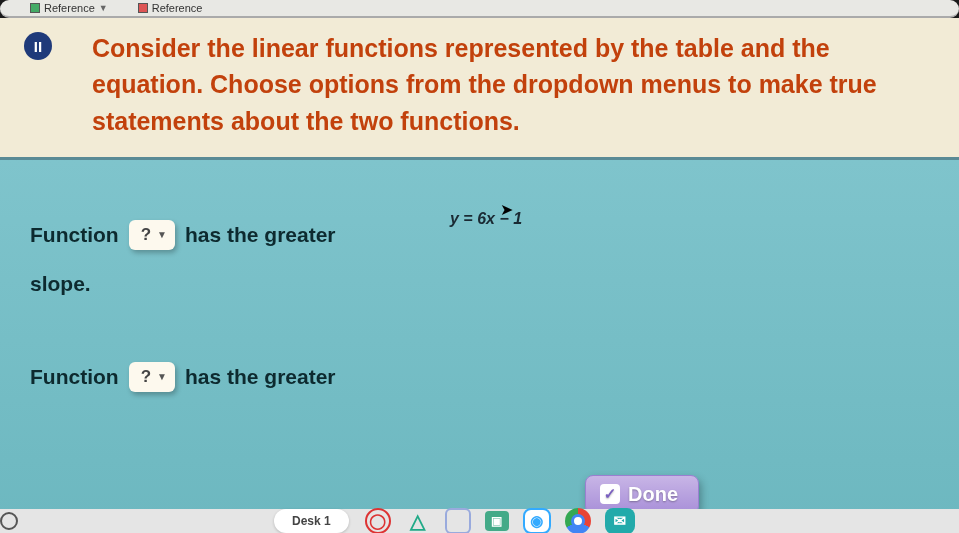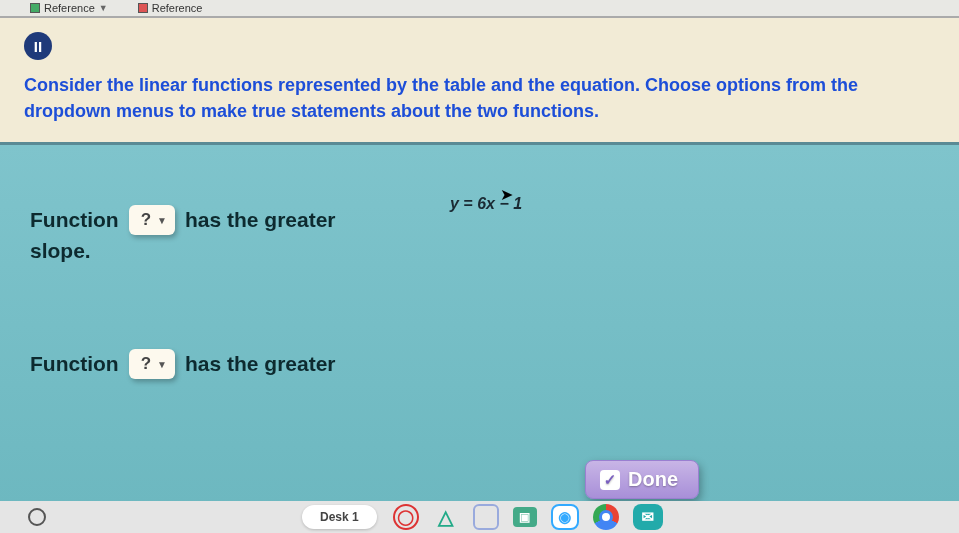--- a/index.html
+++ b/index.html
@@ -14,59 +14,61 @@
   .toolbar {
     background: #e8e8e4;
     height: 18px;
     display: flex;
     align-items: center;
     padding-left: 30px;
     gap: 30px;
     font-size: 11px;
     color: #333;
     border-bottom: 2px solid #aaa;
+    border-radius: 9px;
   }
   .tool-item { display: flex; align-items: center; gap: 4px; }
   .tool-square { width: 10px; height: 10px; background: #4a6; border: 1px solid #555; }
   .tool-square.red { background: #d55; }
   .tool-arrow { font-size: 9px; color: #666; }
   .prompt-area {
     background: #f2ebd6;
     padding: 12px 24px 18px 24px;
     border-bottom: 3px solid #5a8a95;
     position: relative;
   }
-  .prompt-content { display: flex; gap: 12px; flex-direction: column; }
+  .prompt-content { display: flex; gap: 12px; }
   .pause-badge {
     width: 28px; height: 28px; min-width: 28px;
     border-radius: 50%;
     background: #1f3a7a;
     color: #fff;
     display: flex; align-items: center; justify-content: center;
     font-weight: bold; font-size: 15px;
     margin-top: 2px;
   }
   .prompt-text {
-    font-size: 18px;
-    font-weight: bold;
-    color: #1d4ed8;
+    font-size: 25px;
+    font-weight: bold;
+    color: #c2410c;
     line-height: 1.45;
+    margin-left: 28px;
   }
   .workspace {
     background: linear-gradient(180deg, #7fc4cc 0%, #6db8c0 100%);
     height: 360px;
     position: relative;
     padding: 50px 30px 20px 30px;
     display: flex;
   }
   .left-col {
     flex: 0 0 400px;
     display: flex;
     flex-direction: column;
-    gap: 86px;
+    gap: 66px;
     padding-top: 10px;
   }
   .sentence {
     font-size: 21px;
     font-weight: bold;
     color: #0d2a2f;
     display: flex;
     align-items: center;
     gap: 10px;
     flex-wrap: wrap;
@@ -157,25 +159,25 @@
     background: #fff;
     border-radius: 4px;
     display: flex; align-items: center; justify-content: center;
     color: #7a5fc0;
     font-weight: bold;
     font-size: 15px;
   }
   .taskbar {
     position: absolute;
     bottom: 0; left: 0; right: 0;
-    height: 32px;
+    height: 24px;
     background: #e5e5e5;
     display: flex;
     align-items: center;
-    padding: 0 28px;
+    padding: 0 0;
     gap: 16px;
   }
   .search-circle {
     width: 18px; height: 18px; border: 2px solid #555; border-radius: 50%;
     position: relative;
   }
   .desk-pill {
     margin-left: 240px;
     background: #fff;
     border-radius: 14px;
@@ -229,21 +231,21 @@
   <div class="left-col">
     <div>
       <div class="sentence">
         <span>Function</span>
         <span class="dropdown">
           <span>?</span>
           <span class="dd-caret">▼</span>
         </span>
         <span>has the greater</span>
       </div>
-      <div class="sentence" style="margin-top:4px;">
+      <div class="sentence" style="margin-top:22px;">
         <span>slope.</span>
       </div>
     </div>
 
     <div>
       <div class="sentence">
         <span>Function</span>
         <span class="dropdown">
           <span>?</span>
           <span class="dd-caret">▼</span>

